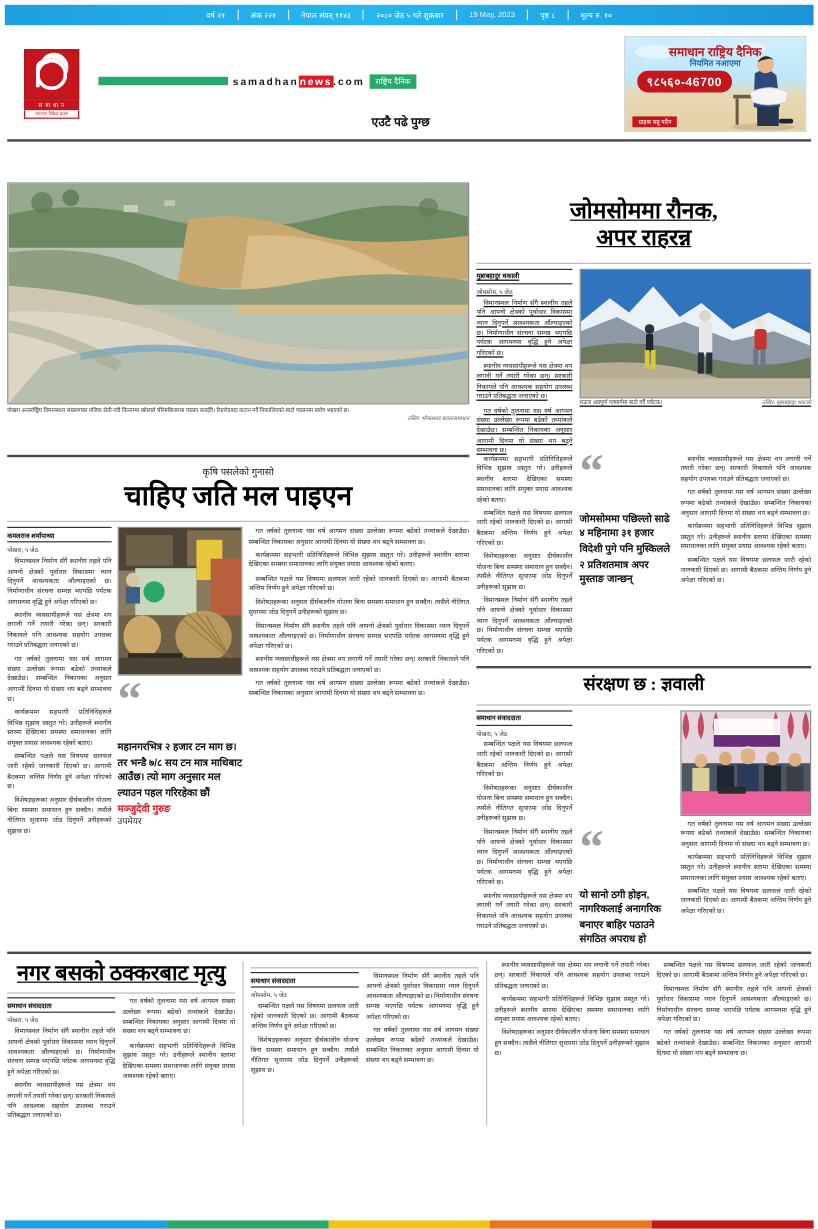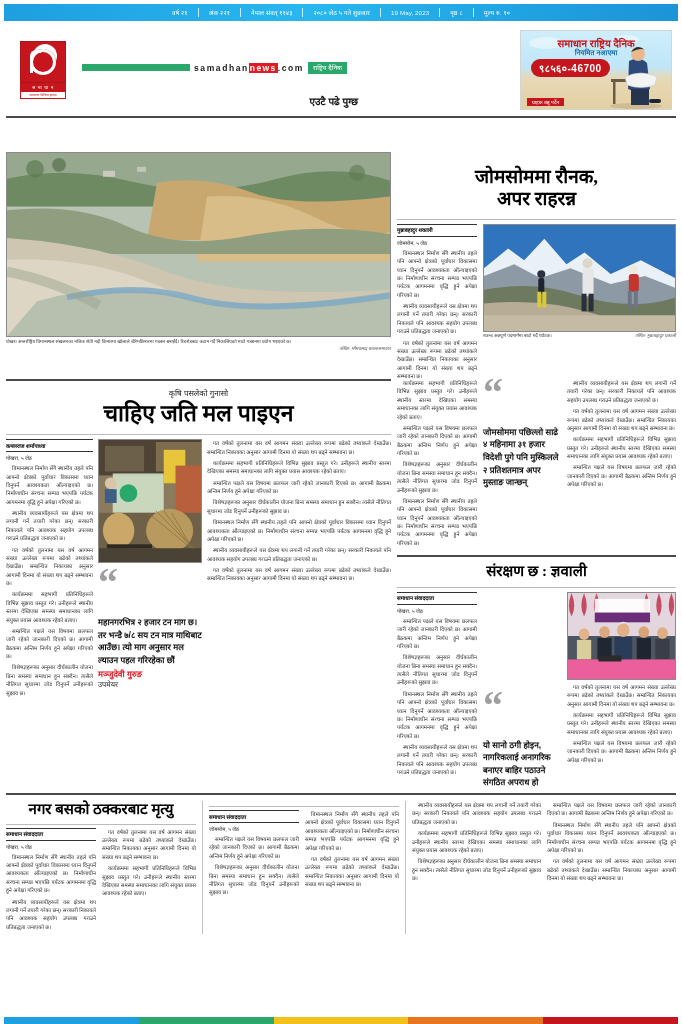--- a/index.html
+++ b/index.html
@@ -73,21 +73,21 @@
   .vrule { width:1px; background:#c0c0c0; }
 
   .kicker { font-size:8px; color:#222; text-align:center; }
   .headline {
     font-family:"Liberation Serif","DejaVu Serif",serif;
     text-align:center; color:#000; font-weight:bold; line-height:1.18;
   }
   .h-lead { font-size:19px; }
   .h-main { font-size:23px; }
   .h-sub  { font-size:15px; }
-  .h-small{ font-size:15px; }
+  .h-small{ font-size:18px;text-decoration:underline; }
 
   .byline-box { border-top:1px solid #333; border-bottom:1px solid #333; padding:1.5px 0; font-size:5.4px; font-weight:bold; }
   .byline-loc { font-size:5.2px; color:#333; padding-top:2px; }
 
   
   .col-text { font-size:5.4px; line-height:1.55; color:#2b2b2b; text-align:justify; }
   .col-text p { margin-bottom:3px; text-indent:6px; }
 
   
   .quote { padding-top:2px; }
@@ -98,21 +98,21 @@
 
   
   .photo { position:relative; overflow:hidden; background:#cfcfcf; }
   .caption { font-size:4.6px; color:#333; line-height:1.35; padding-top:1.5px; text-align:justify; }
   .credit { font-size:4.4px; color:#555; font-style:italic; text-align:right; }
 
   
   .content { position:absolute; left:6px; right:6px; top:148px; bottom:14px; }
   .topSec { display:flex; height:222px; }
   .leftTop { width:385px; }
-  .rightTop { flex:1; padding-left:6px; }
+  .rightTop { flex:1; padding-left:6px;text-decoration:underline; }
 
   .midSec { display:flex; margin-top:5px; }
   .leftMid { width:385px; }
   .rightMid { flex:1; padding-left:6px; }
 
   .cols2 { display:flex; gap:6px; }
   .cols3 { display:flex; gap:5px; }
 
   
   .bottombar { position:absolute; left:4px; right:4px; bottom:4px; height:7px; display:flex; }

